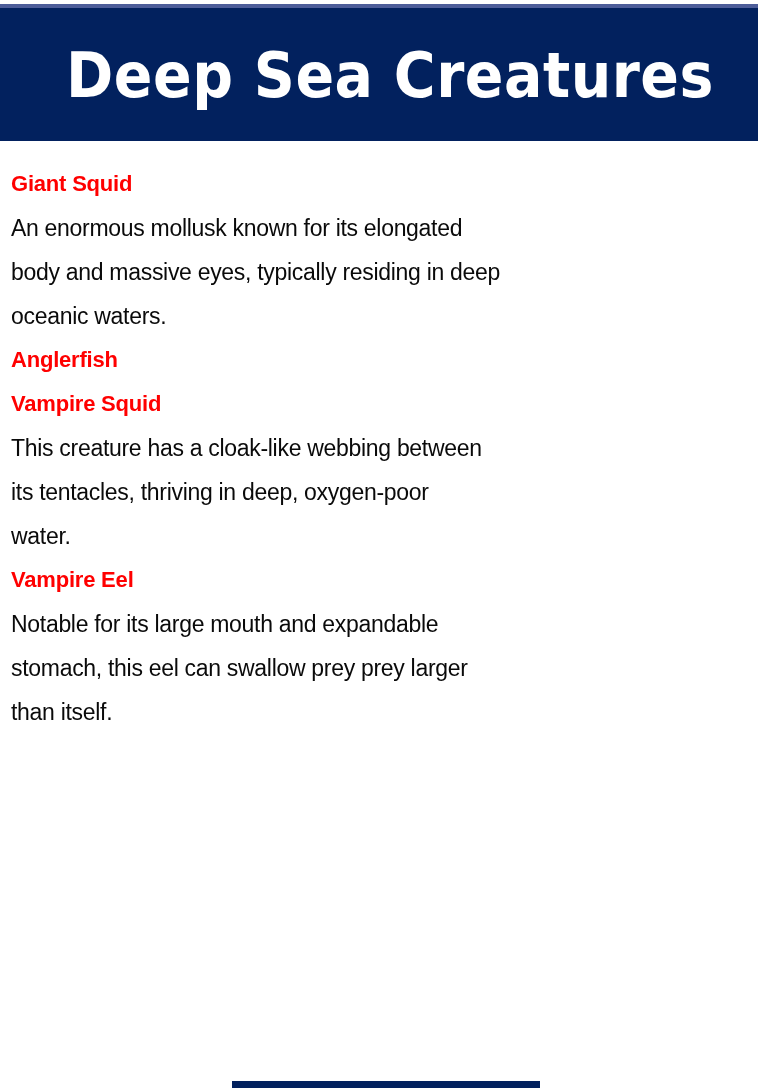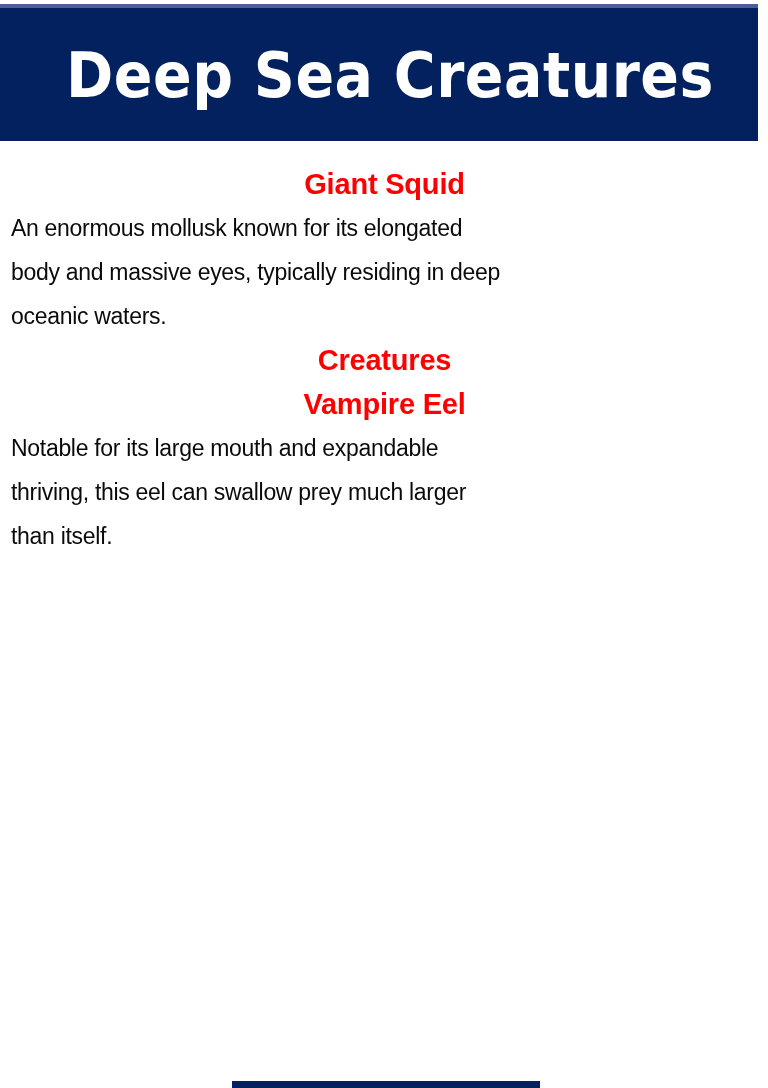--- a/index.html
+++ b/index.html
@@ -30,25 +30,24 @@
     white-space: nowrap;
     transform: scaleY(1.08);
   }
   .content {
     padding: 21px 10px 0 11px;
   }
   .section { margin: 0; }
   .section-heading {
     color: #FF0000;
     font-weight: bold;
-    font-size: 29px;
+    font-size: 22px;
     line-height: 44px;
     letter-spacing: -0.2px;
     white-space: pre-line;
-    text-align: center;
   }
   .section-body {
     color: #0a0a0a;
     font-size: 23px;
     line-height: 44px;
     letter-spacing: -0.3px;
     white-space: pre-line;
   }
   .next-banner-edge {
     position: absolute;
@@ -69,27 +68,33 @@
 <main class="content">
 
   <section class="section">
     <div class="section-heading">Giant Squid</div>
     <div class="section-body">An enormous mollusk known for its elongated
 body and massive eyes, typically residing in deep
 oceanic waters.</div>
   </section>
 
   <section class="section">
-    <div class="section-heading">Creatures</div>
+    <div class="section-heading">Anglerfish</div>
   </section>
 
+  <section class="section">
+    <div class="section-heading">Vampire Squid</div>
+    <div class="section-body">This creature has a cloak-like webbing between
+its tentacles, thriving in deep, oxygen-poor
+water.</div>
+  </section>
 
   <section class="section">
     <div class="section-heading">Vampire Eel</div>
     <div class="section-body">Notable for its large mouth and expandable
-thriving, this eel can swallow prey much larger
+stomach, this eel can swallow prey prey larger
 than itself.</div>
   </section>
 
 
 </main>
 
 <div class="next-banner-edge"></div>
 
 </body></html>

